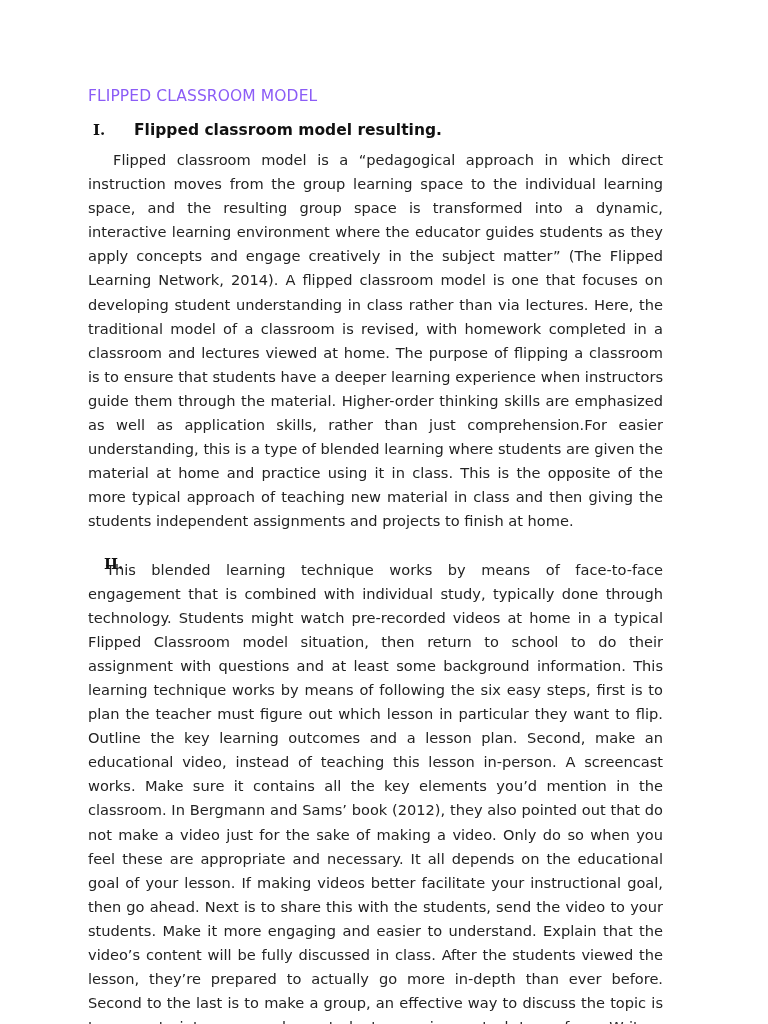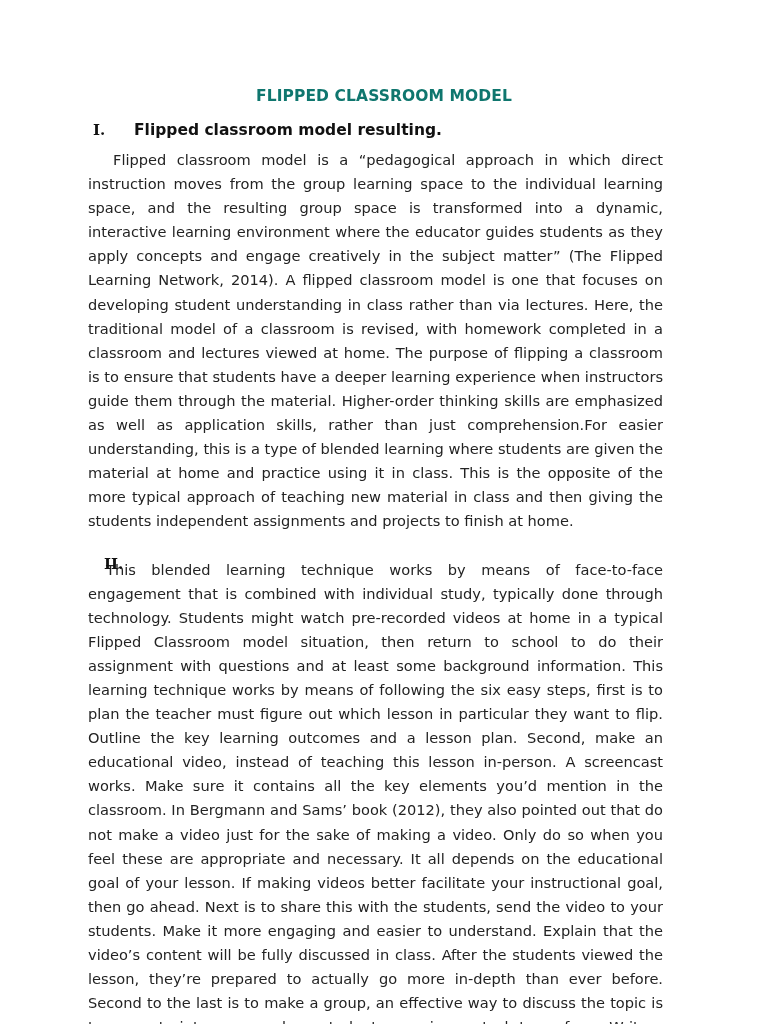--- a/index.html
+++ b/index.html
@@ -17,27 +17,26 @@
     color: #1c1c1c;
     -webkit-font-smoothing: antialiased;
   }
   .content {
     position: absolute;
     left: 88px;
     top: 84px;
     width: 592px;
   }
   .doc-title {
-    text-align: center;
     font-size: 15.5px;
-    font-weight: bold;
+    font-weight: normal;
     letter-spacing: 0.1px;
     line-height: 24px;
     margin: 0 0 10px 0;
-    color: #0f766e;
+    color: #8b5cf6;
   }
   .section-heading {
     position: relative;
     display: block;
     font-size: 15.5px;
     font-weight: bold;
     line-height: 24px;
     margin: 0 0 6px 0;
     padding-left: 46px;
     color: #111111;

